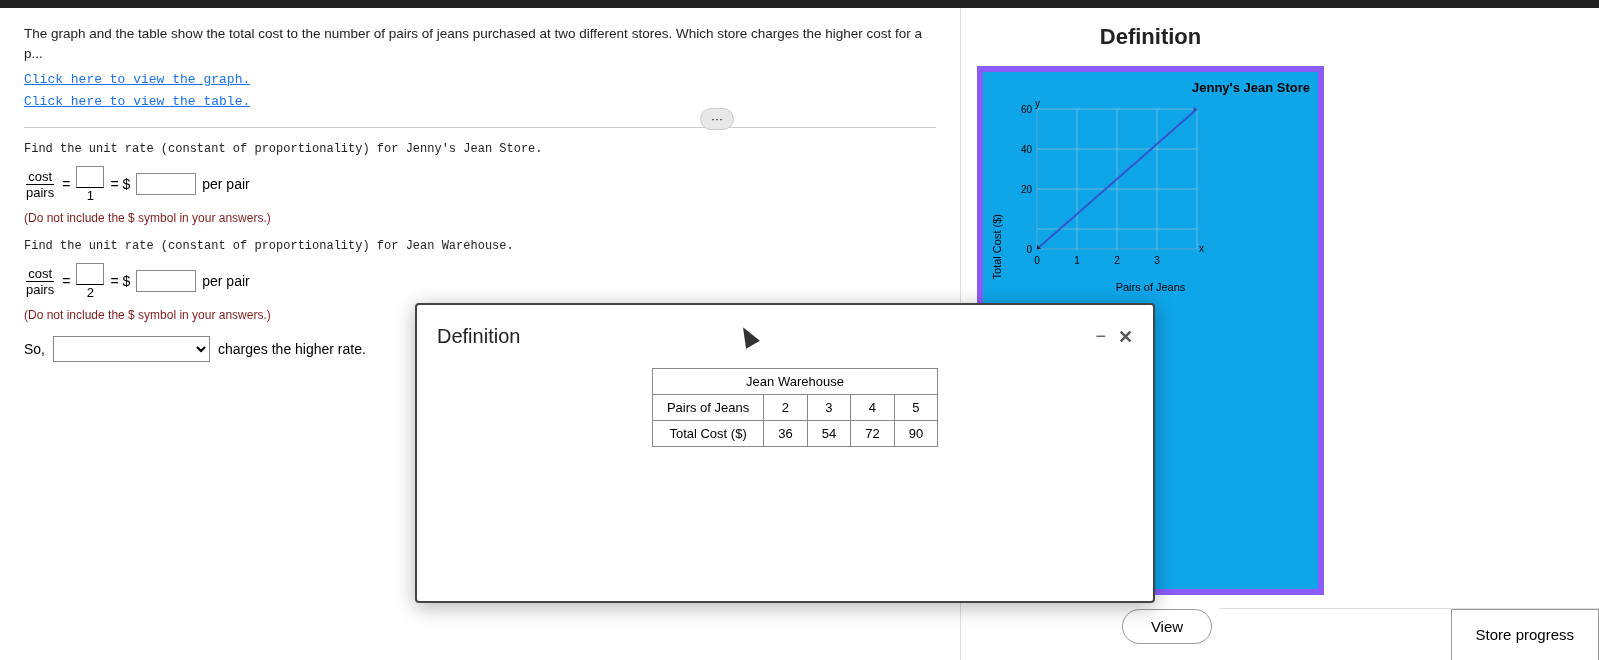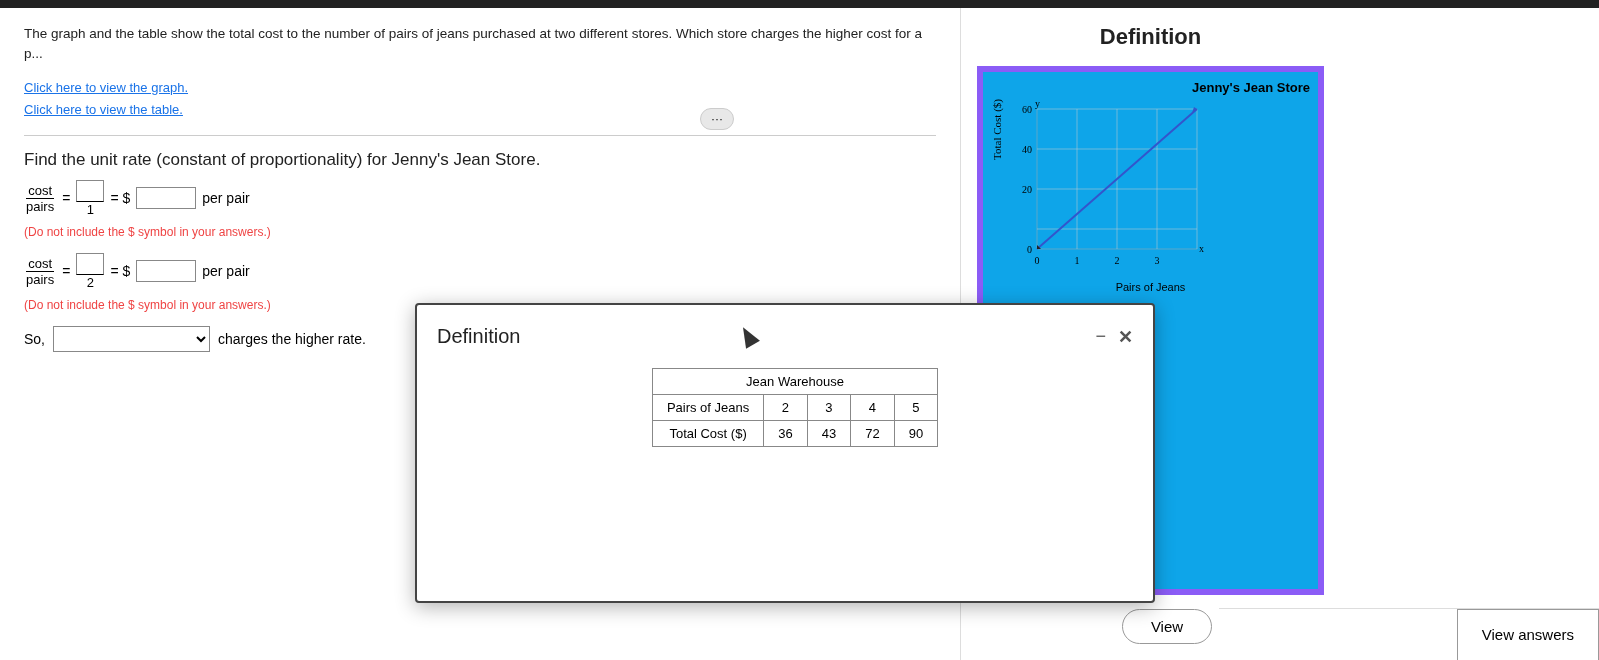--- a/index.html
+++ b/index.html
@@ -34,42 +34,44 @@
       padding: 16px 24px;
       background: #fff;
       position: relative;
       max-width: 960px;
     }
 
     .problem-text {
       font-size: 13.5px;
       line-height: 1.5;
       color: #222;
-      margin-bottom: 12px;
+      margin-bottom: 4px;
     }
 
     .link-text {
       color: #1a73e8;
       text-decoration: underline;
       cursor: pointer;
       display: block;
       font-size: 13px;
       line-height: 1.7;
+      font-family: Liberation Mono, monospace;
     }
 
     .divider {
       border: none;
       border-top: 1px solid #ccc;
       margin: 14px 0;
     }
 
     .find-unit-rate {
-      font-size: 17px;
+      font-size: 12px;
       color: #222;
       margin-bottom: 10px;
+      font-family: Liberation Mono, monospace;
     }
 
     .fraction-row {
       display: flex;
       align-items: center;
       gap: 6px;
       margin: 8px 0;
       font-size: 14px;
     }
 
@@ -104,21 +106,21 @@
     input[type="text"] {
       border: 1px solid #888;
       width: 60px;
       height: 22px;
       padding: 2px 4px;
       font-size: 13px;
     }
 
     .note-text {
       font-size: 12px;
-      color: #ef4444;
+      color: #7f1d1d;
       margin: 4px 0 14px 0;
     }
 
     .so-row {
       display: flex;
       align-items: center;
       gap: 8px;
       font-size: 14px;
       margin-top: 10px;
     }
@@ -176,22 +178,21 @@
 
     .graph-title {
       font-size: 13px;
       font-weight: bold;
       text-align: right;
       margin-bottom: 4px;
     }
 
     .graph-area {
       display: flex;
-      align-items: flex-start;
-      font-family: Liberation Serif, serif;
+      align-items: flex-end;
     }
 
     .y-axis-label {
       writing-mode: vertical-rl;
       transform: rotate(180deg);
       font-size: 11px;
       margin-right: 4px;
       white-space: nowrap;
     }
 
@@ -396,20 +397,21 @@
       <span class="fraction">
         <span class="numerator input-box">&nbsp;</span>
         <span class="denominator">1</span>
       </span>
       <span>= $</span>
       <input type="text" value="" style="">
       <span>per pair</span>
     </div>
     <p class="note-text">(Do not include the $ symbol in your answers.)</p>
 
+    <p class="find-unit-rate">Find the unit rate (constant of proportionality) for Jean Warehouse.</p>
 
     <div class="fraction-row">
       <span class="fraction">
         <span class="numerator">cost</span>
         <span class="denominator">pairs</span>
       </span>
       <span>=</span>
       <span class="fraction">
         <span class="numerator input-box">&nbsp;</span>
         <span class="denominator">2</span>
@@ -504,28 +506,28 @@
             <th>2</th>
             <th>3</th>
             <th>4</th>
             <th>5</th>
           </tr>
         </thead>
         <tbody>
           <tr>
             <td>Total Cost ($)</td>
             <td>36</td>
-            <td>43</td>
+            <td>54</td>
             <td>72</td>
             <td>90</td>
           </tr>
         </tbody>
       </table>
     </div>
   </div>
 
   <div class="cursor"></div>
 
   <div class="bottom-bar">
-    <button class="btn-view-progress">View answers</button>
+    <button class="btn-view-progress">Store progress</button>
   </div>
 
 </div>
 
 </body></html>

